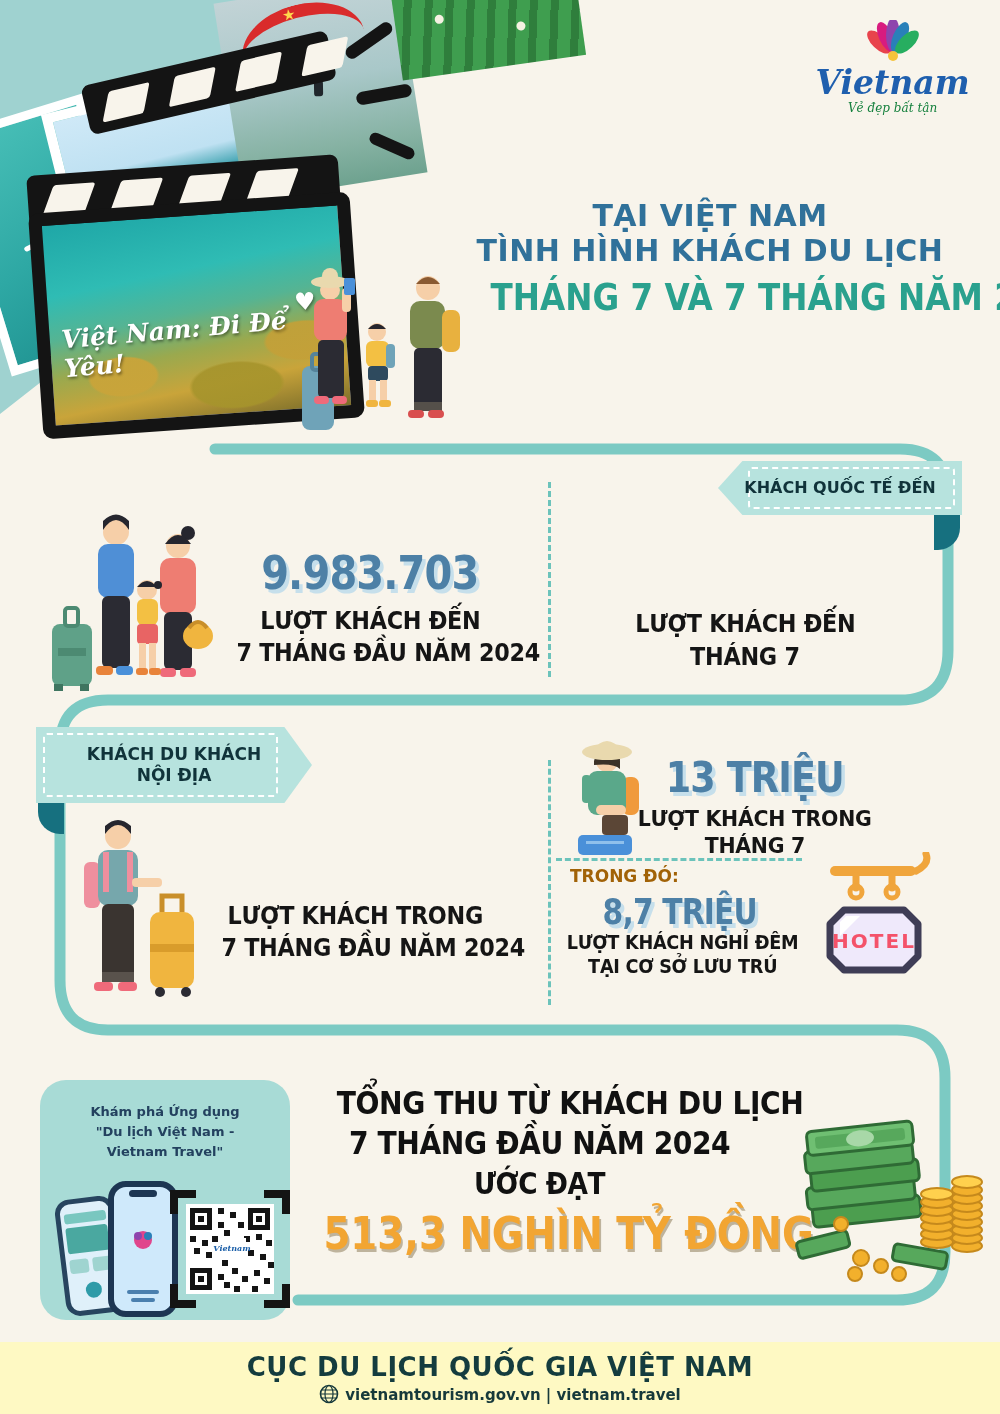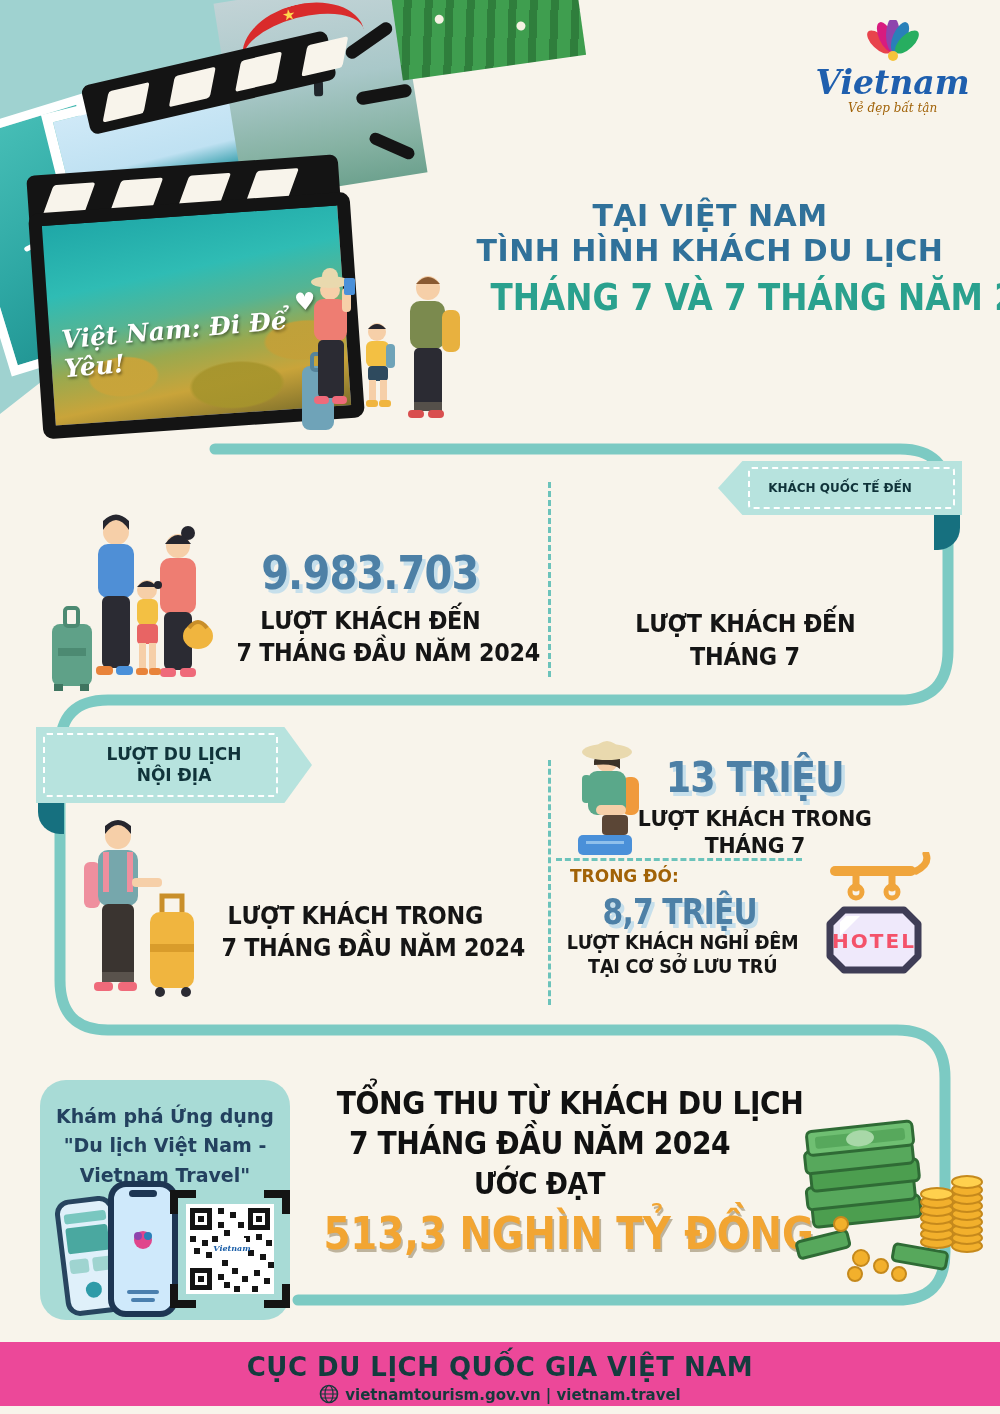--- a/index.html
+++ b/index.html
@@ -45,21 +45,21 @@
     font-family:"DejaVu Serif","Liberation Serif",serif;font-style:italic;font-weight:bold;
     font-size:25px;text-shadow:1px 2px 3px rgba(0,0,0,.45);transform:rotate(-1deg);}
   .board-heart{position:absolute;right:28px;bottom:92px;color:#fff;font-size:24px;
     text-shadow:1px 2px 3px rgba(0,0,0,.4);}
 
   
   .logo{left:795px;top:20px;width:195px;height:110px;text-align:center;}
   .logo-brand{font-family:"DejaVu Serif","Liberation Serif",serif;font-style:italic;font-weight:bold;
     font-size:33px;color:#1f5fae;line-height:1;margin-top:-4px;}
   .logo-tag{font-family:"DejaVu Serif","Liberation Serif",serif;font-style:italic;
-    font-size:12px;color:#a16207;margin-top:2px;}
+    font-size:12px;color:#15803d;margin-top:2px;}
 
   
   .t1{font-size:30px;font-weight:bold;color:#30719a;letter-spacing:.5px;}
   .t3{font-size:37px;font-weight:bold;color:#2aa18e;}
   .squeeze{display:inline-block;transform:scaleX(.88);transform-origin:center;white-space:nowrap;}
 
   
   .snake{left:0;top:0;pointer-events:none;}
   .vdash{border-left:3px dashed #6cc3bb;}
   .hdash{border-top:3px dashed #6cc3bb;}
@@ -83,22 +83,22 @@
     transform:scaleX(.93);transform-origin:center;white-space:nowrap;line-height:1.35;}
   .lbl-lg{font-size:24px;} .lbl-md{font-size:22px;} .lbl-sm{font-size:19px;}
   .trongdo{font-size:17px;font-weight:bold;color:#a16207;}
 
   
   .rev{font-weight:bold;color:#111;font-size:32px;letter-spacing:-.5px;}
   .rev-orange{font-weight:bold;color:#f2a532;font-size:44px;
     text-shadow:2px 3px 0 rgba(84,56,8,.35);}
   .appbox{left:40px;top:1080px;width:250px;height:240px;background:#a8dbd6;border-radius:26px;}
   .app-text{position:absolute;left:0;right:0;top:22px;text-align:center;font-weight:bold;
-    font-size:19px;line-height:1.55;color:#23415f;}
-  .footer{left:0;top:1342px;width:1000px;height:64px;background:#ec4899;}
+    font-size:13px;line-height:1.55;color:#23415f;}
+  .footer{left:0;top:1342px;width:1000px;height:72px;background:#fef9c3;}
   .footer-org{font-size:26px;font-weight:bold;color:#143c3e;letter-spacing:.5px;}
   .footer-web{font-size:15px;color:#16393b;font-weight:bold;}
 </style>
 </head>
 <body>
 
 <div class="poster">
 
   <div class="abs teal-backdrop"></div>
 
@@ -197,21 +197,21 @@
   </div>
 
   <svg class="abs snake" width="1000" height="1414" viewBox="0 0 1000 1414">
     <path d="M 215 449 H 900 Q 948 449 948 497 V 650 Q 948 700 900 700 H 108 Q 60 700 60 748
              V 980 Q 60 1030 108 1030 H 897 Q 945 1030 945 1078 V 1252 Q 945 1300 897 1300 H 298" fill="none" stroke="#7ccac3" stroke-width="11" stroke-linecap="round" stroke-linejoin="round"></path>
   </svg>
 
   <div class="abs fold" style="left:934px;top:512px;width:26px;height:38px;border-radius:0 0 22px 0;"></div>
   <div class="abs badge badge-intl">
     <div class="badge-inner"></div>
-    <div class="badge-label" style="font-size:12px;">
+    <div class="badge-label" style="font-size:16px;">
       <span>KHÁCH QUỐC TẾ ĐẾN</span>
     </div>
   </div>
 
   <svg class="abs" style="left:50px;top:506px;" width="165" height="196" viewBox="0 0 165 196">
     <rect x="2" y="118" width="40" height="62" rx="8" fill="#5fa188"></rect>
     <rect x="8" y="142" width="28" height="8" fill="#4c8a72"></rect>
     <rect x="15" y="102" width="13" height="18" rx="3" fill="none" stroke="#4c8a72" stroke-width="4"></rect>
     <rect x="4" y="178" width="9" height="7" fill="#3f7560"></rect>
       <rect x="30" y="178" width="9" height="7" fill="#3f7560"></rect>
@@ -257,21 +257,21 @@
     <span class="lbl lbl-lg">LƯỢT KHÁCH ĐẾN</span>
   </div>
   <div class="abs c" style="left:600px;top:641px;width:290px;">
     <span class="lbl lbl-lg">THÁNG 7</span>
   </div>
 
   <div class="abs fold" style="left:38px;top:796px;width:26px;height:38px;border-radius:0 0 0 22px;"></div>
   <div class="abs badge badge-dom">
     <div class="badge-inner"></div>
     <div class="badge-label" style="font-size:17px;">
-      <span>LƯỢT DU LỊCH</span>
+      <span>KHÁCH DU KHÁCH</span>
       <span>NỘI ĐỊA</span>
     </div>
   </div>
 
   <svg class="abs" style="left:66px;top:816px;" width="132" height="214" viewBox="0 0 132 214">
     <rect x="18" y="46" width="16" height="46" rx="6" fill="#ef8f9e"></rect>
     <circle cx="52" cy="20" r="13" fill="#f6cfa8"></circle>
     <path d="M39 18 Q52 0 65 18 L65 10 Q52 -2 39 10 Z" fill="#26262e"></path>
     <rect x="32" y="34" width="40" height="56" rx="10" fill="#76a7ac"></rect>
     <rect x="37" y="36" width="6" height="40" fill="#ef8f9e"></rect>

